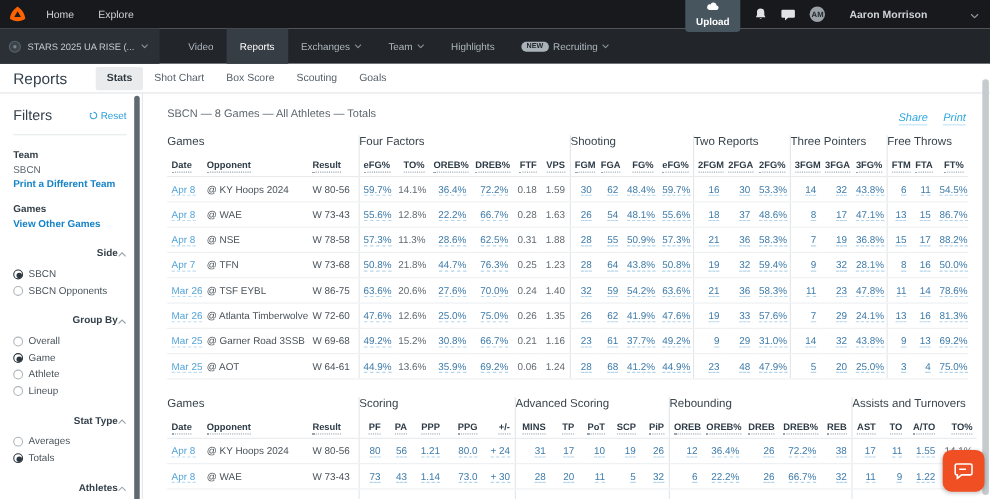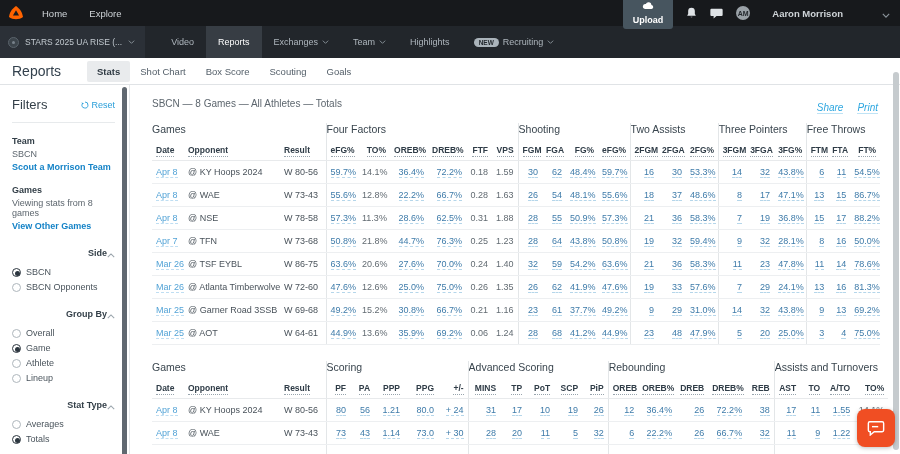--- a/index.html
+++ b/index.html
@@ -190,26 +190,25 @@
               <path d="M.6 2.2 L2 5 L4.6 3.4 Z" fill="#2b9fd9"></path>
             </svg>
           <span>Reset</span>
         </span>
       </div>
       <hr class="sb-divider">
 
       <div class="sb-section">
         <div class="sb-label">Team</div>
         <div class="sb-text">SBCN</div>
-        <div class="sb-link">Scout a Morrison Team</div>
+        <div class="sb-link">Print a Different Team</div>
       </div>
 
       <div class="sb-section">
         <div class="sb-label">Games</div>
-        <div class="sb-text">Viewing stats from 8 games</div>
         <div class="sb-link">View Other Games</div>
       </div>
 
       <div class="sb-section">
         <div class="sb-label-row">
           <span class="sb-label">Side</span>
           <span class="chev"><svg width="8" height="5" viewBox="0 0 10 6">
                 <polyline points="1,5 5,1 9,5" fill="none" stroke="#9aa4ac" stroke-width="1.3"></polyline>
               </svg></span>
         </div>
@@ -309,21 +308,21 @@
             <col style="width: 32px;">
             <col style="width: 22px;">
             <col style="width: 22px;">
             <col style="width: 30px;">
           </colgroup>
         <thead id="t1-head">
             <tr>
               <th colspan="3" class="group-title">Games</th>
               <th colspan="6" class="group-title gstart">Four Factors</th>
               <th colspan="4" class="group-title gstart">Shooting</th>
-              <th colspan="3" class="group-title gstart">Two Assists</th>
+              <th colspan="3" class="group-title gstart">Two Reports</th>
               <th colspan="3" class="group-title gstart">Three Pointers</th>
               <th colspan="3" class="group-title gstart">Free Throws</th>
             </tr>
             <tr class="head-row">
               <th class="al"><span>Date</span></th>
               <th class="al"><span>Opponent</span></th>
               <th class="al"><span>Result</span></th>
               <th class="ar gstart"><span>eFG%</span></th>
               <th class="ar"><span>TO%</span></th>
               <th class="ar"><span>OREB%</span></th>

